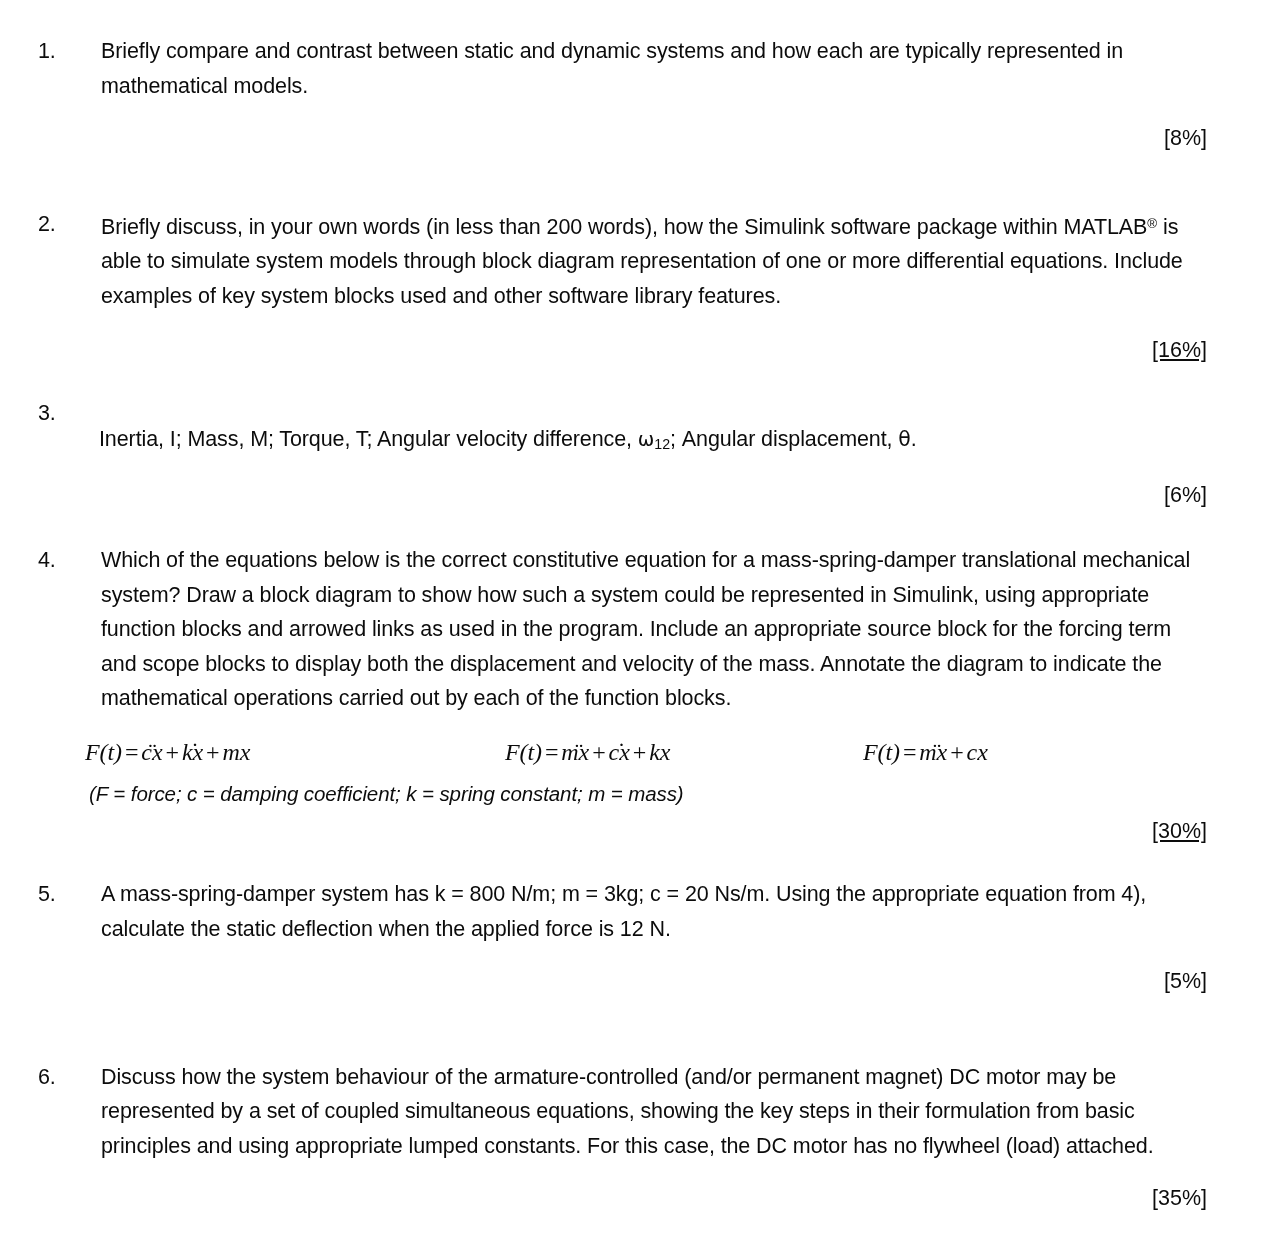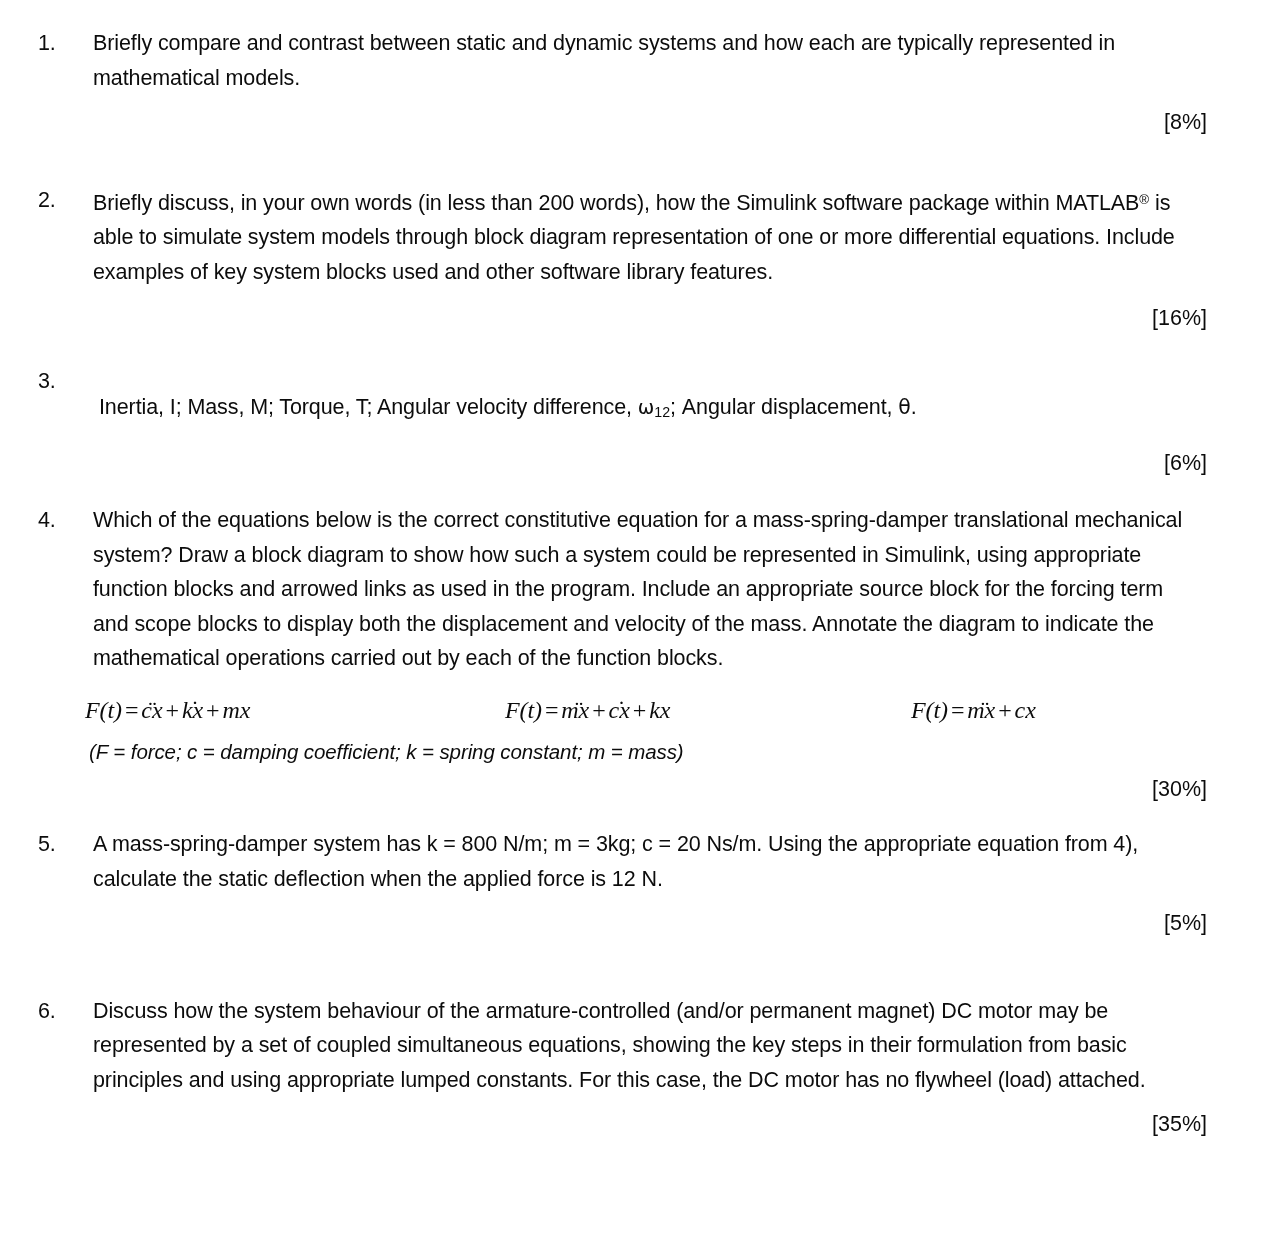--- a/index.html
+++ b/index.html
@@ -47,21 +47,21 @@
     text-align: left;
     font-size: 21.5px;
     line-height: 34.5px;
   }
 
   .q-body {
     display: block;
   }
 
   .q-para {
-    margin: 8px;
+    margin: 16px;
     text-align: left;
   }
 
   
   .gap-1 { height: 35px; }
   .gap-2 { height: 14px; }
   .gap-3 { height: 15px; }
   .gap-4 { height: 13px; }
   .gap-5 { height: 45px; }
 
@@ -73,40 +73,40 @@
 
   
   .marks-row {
     text-align: right;
     font-size: 21.5px;
     line-height: 34.5px;
     padding-right: 0;
     margin: 0;
   }
   .marks-row.tight  { padding-top: 2px; }
-  .marks-row.loose  { padding-top: 4px; }
+  .marks-row.loose  { padding-top: 4px; text-decoration: underline; }
 
   
   .eq-row {
     position: relative;
     height: 40px;
     margin-top: 14px;
     font-family: "Liberation Serif", serif;
     font-style: italic;
     font-size: 24px;
     line-height: 40px;
     white-space: nowrap;
   }
   .eq {
     position: absolute;
     top: 0;
   }
   .eq-a { left: 0px; }
   .eq-b { left: 420px; }
-  .eq-c { left: 826px; }
+  .eq-c { left: 778px; }
 
   .eq .op {
     font-style: normal;
     padding: 0 3px;
   }
   .ddot, .dot {
     position: relative;
     display: inline-block;
   }
   .ddot::after {

